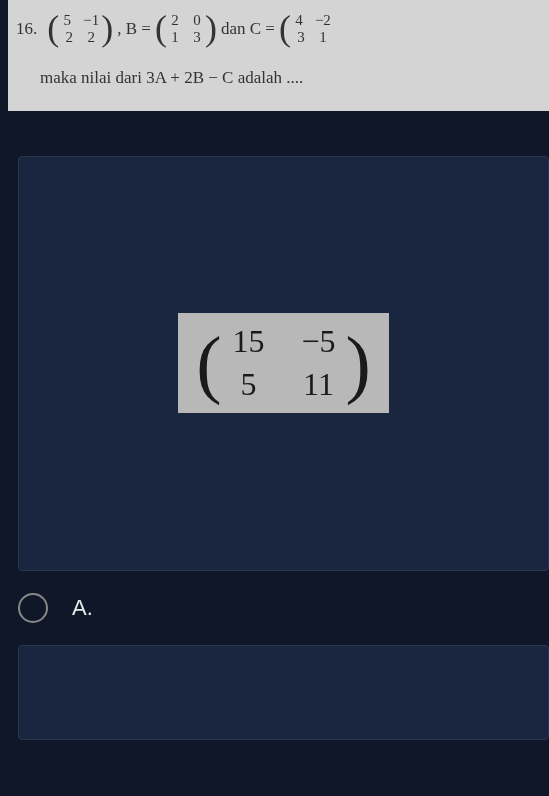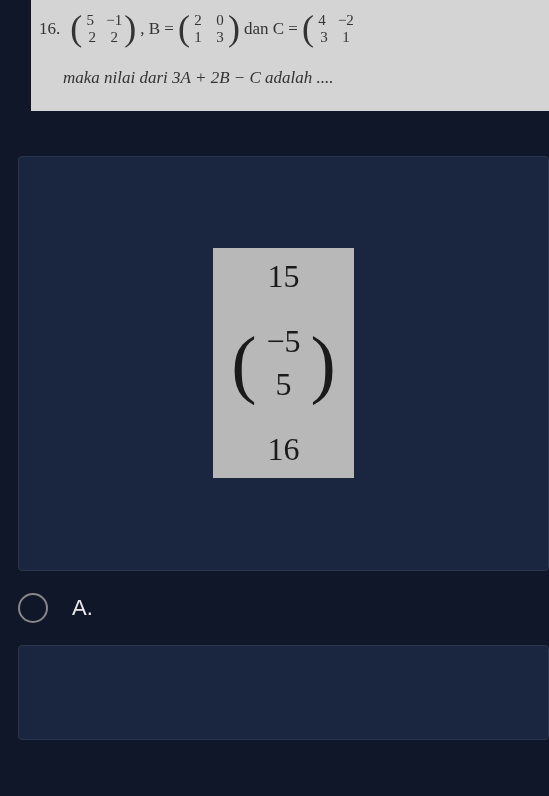--- a/index.html
+++ b/index.html
@@ -16,21 +16,21 @@
       overflow: hidden;
     }
     
     .question-header {
       background: #d4d4d4;
       padding: 12px 8px 20px 8px;
       color: #333;
       font-size: 17px;
       line-height: 1.5;
       margin-bottom: 45px;
-      margin-left: 31px;
+      margin-left: 8px;
     }
     
     .question-line {
       display: flex;
       align-items: center;
       flex-wrap: nowrap;
       white-space: nowrap;
     }
     
     .question-number {
@@ -69,21 +69,20 @@
     }
     
     .matrix-row span {
       min-width: 12px;
       text-align: center;
     }
     
     .question-line2 {
       margin-top: 20px;
       padding-left: 24px;
-      font-style: italic;
     }
     
     .answer-card {
       background: #1a2540;
       border: 1px solid #2a3550;
       border-radius: 4px;
       margin-left: 18px;
       height: 415px;
       display: flex;
       align-items: center;
@@ -110,21 +109,20 @@
       display: inline-flex;
       flex-direction: column;
       margin: 0 6px;
       gap: 6px;
     }
     
     .big-matrix-row {
       display: flex;
       gap: 28px;
       justify-content: center;
-      flex-direction: column;
     }
     
     .big-matrix-row span {
       font-size: 32px;
       color: #1a1a1a;
       min-width: 42px;
       text-align: center;
     }
     
     .option-row {
@@ -222,21 +220,21 @@
 <div class="answer-card">
   <div class="answer-matrix-box">
     <span class="big-paren">(</span>
     <span class="big-matrix-content">
       <span class="big-matrix-row">
         <span>15</span>
         <span>−5</span>
       </span>
       <span class="big-matrix-row">
         <span>5</span>
-        <span>16</span>
+        <span>11</span>
       </span>
     </span>
     <span class="big-paren">)</span>
   </div>
 </div>
 
 <div class="option-row">
   <div class="radio-circle"></div>
   <div class="option-label">A.</div>
 </div>

